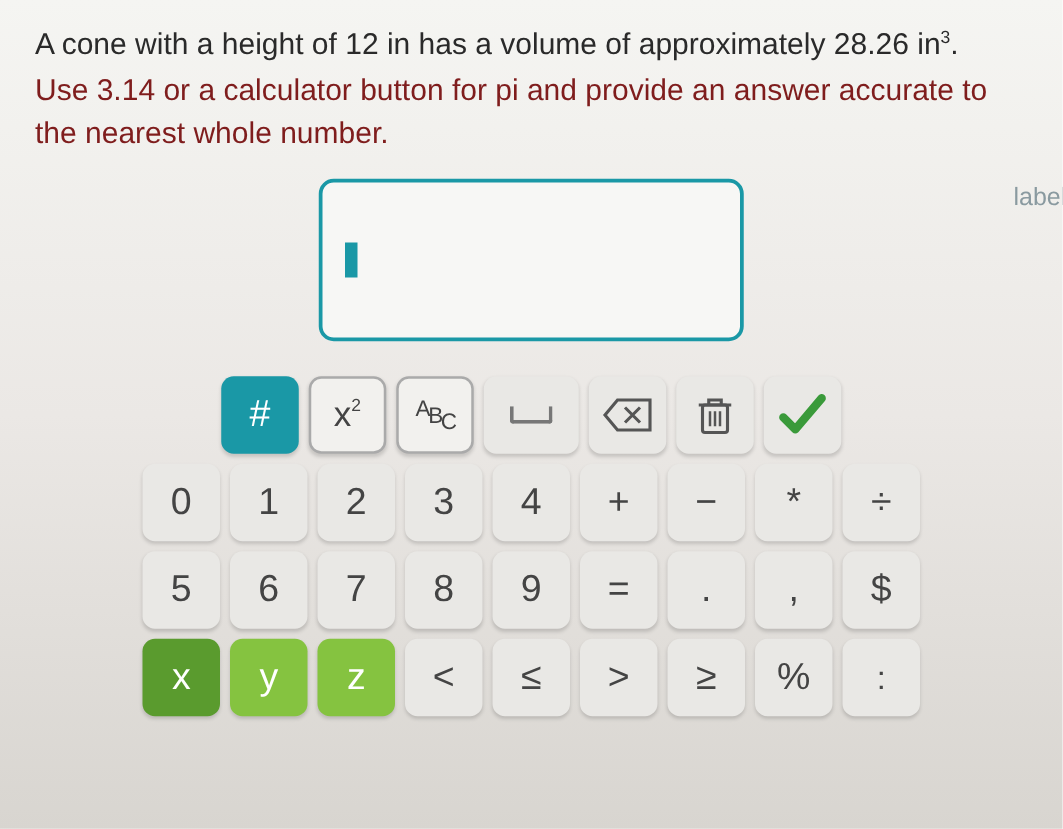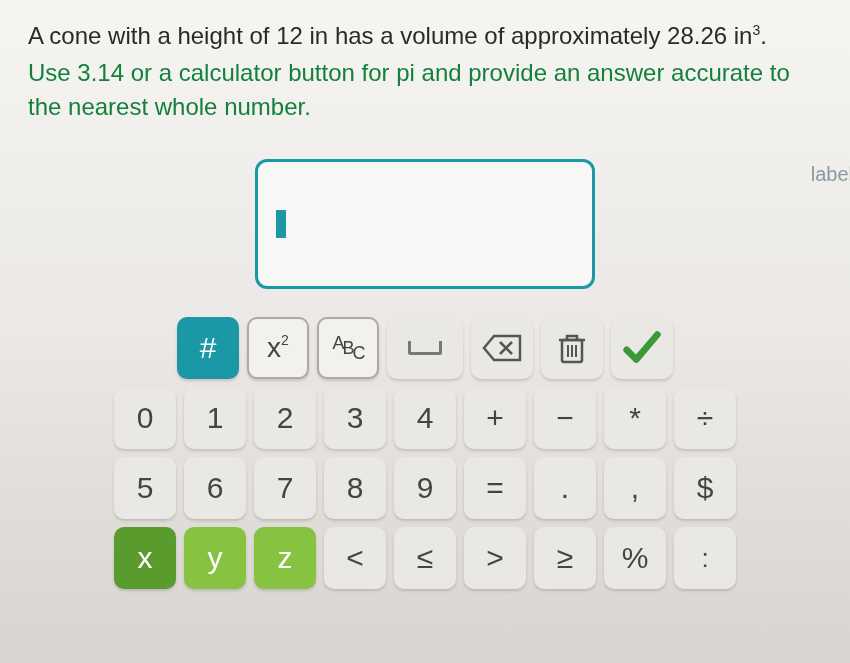--- a/index.html
+++ b/index.html
@@ -15,22 +15,22 @@
     .question {
       font-size: 24px;
       line-height: 1.5;
       color: #2a2a2a;
       margin-bottom: 2px;
     }
     .question sup { font-size: 14px; vertical-align: super; }
     .instruction {
       font-size: 24px;
       line-height: 1.4;
-      color: #15803d;
-      margin-bottom: 36px;
+      color: #7f1d1d;
+      margin-bottom: 20px;
     }
     .answer-wrap {
       display: flex;
       justify-content: center;
       margin-bottom: 28px;
       position: relative;
     }
     .answer-box {
       width: 340px;
       height: 130px;

